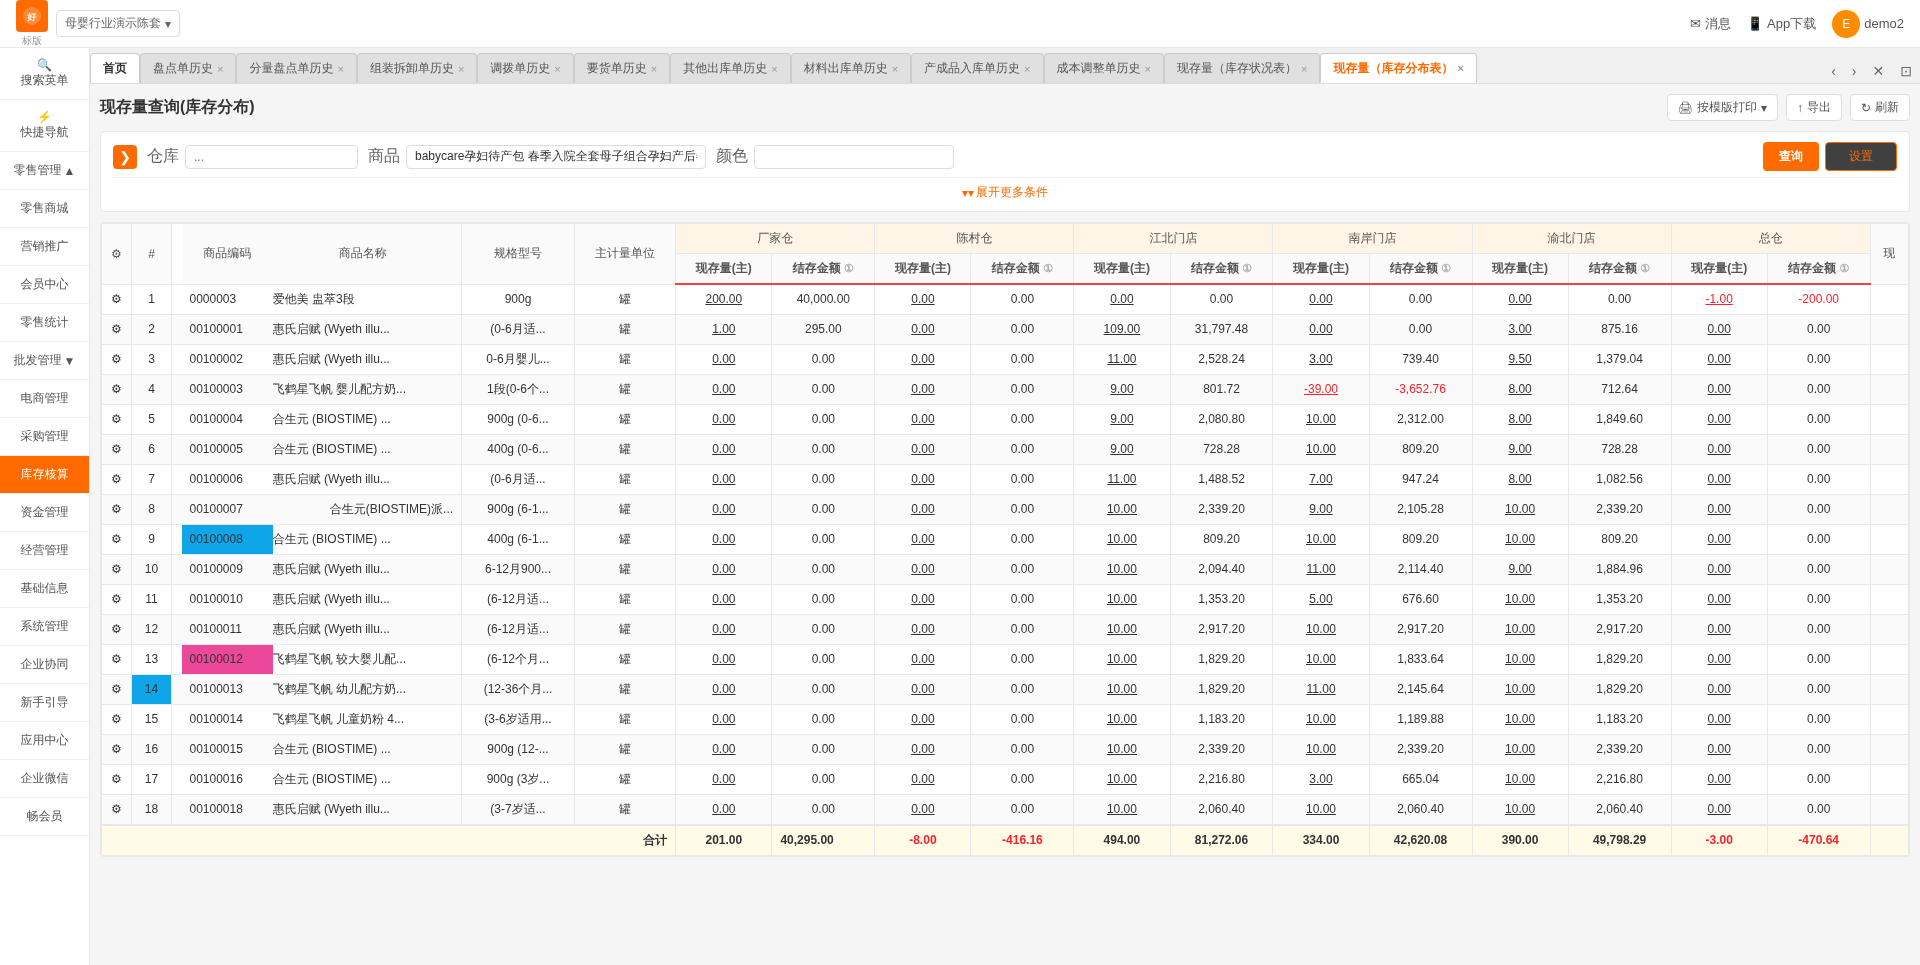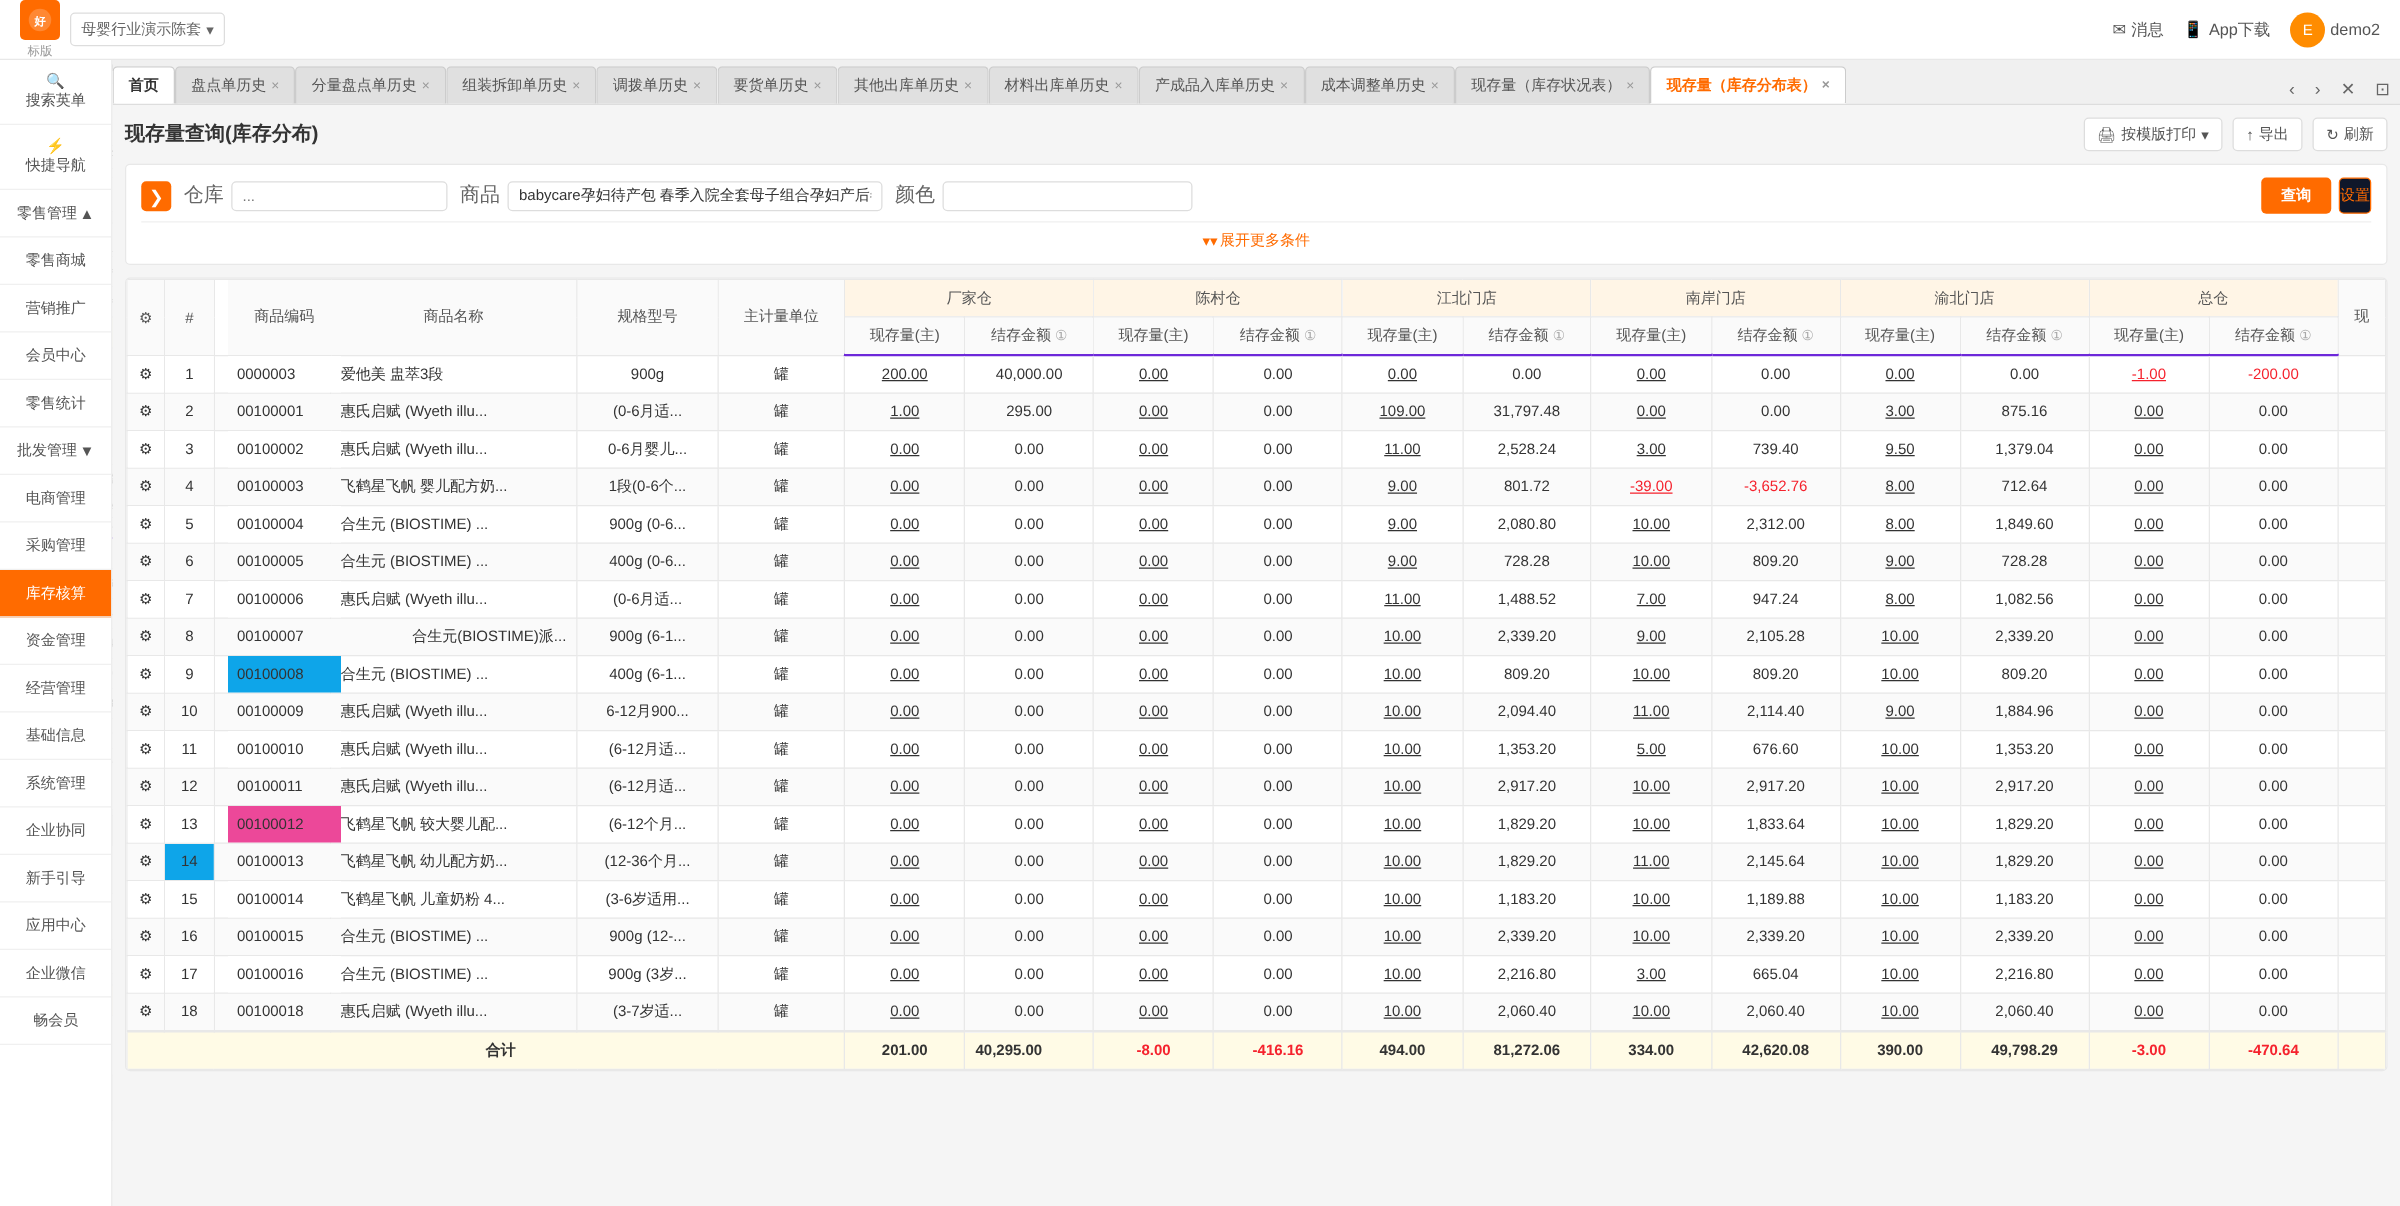--- a/index.html
+++ b/index.html
@@ -151,43 +151,43 @@
       padding: 5px 16px;
       background: #ff6b00;
       color: #fff;
       border: none;
       border-radius: 4px;
       cursor: pointer;
       font-size: 12px;
       font-weight: bold;
     }
     .btn-setting {
-      padding: 5px 0;
-      background: #0f172a;
+      padding: 5px 23px;
+      background: #404040;
       color: #ff6b00;
       border: 1px solid #ff6b00;
       border-radius: 4px;
       cursor: pointer;
       font-size: 12px;
     }
     .filter-divider { width: 100%; height: 1px; background: #f0f0f0; margin: 6px 0; }
     .expand-more { display: flex; justify-content: center; }
 
     
     .table-container {
       background: #fff;
       border: 1px solid #e8e8e8;
       border-radius: 4px;
       overflow: auto;
       max-height: calc(100vh - 250px);
     }
     table { border-collapse: collapse; width: 100%; font-size: 12px; }
     thead { position: sticky; top: 0; z-index: 10; }
     thead tr:first-child th { background: #fafafa; border-bottom: 1px solid #e8e8e8; font-weight: normal; color: #555; }
-    thead tr:nth-child(2) th { background: #fafafa; border-bottom: 2px solid #6d28d9; font-weight: normal; color: #555; }
+    thead tr:nth-child(2) th { background: #fafafa; border-bottom: 2px solid #ef4444; font-weight: bold; color: #555; }
     th, td { padding: 6px 8px; border: 1px solid #e8e8e8; text-align: center; white-space: nowrap; }
     td:nth-child(3) { text-align: left; max-width: 150px; overflow: hidden; text-overflow: ellipsis; }
     tbody tr:nth-child(even) { background: #fafafa; }
     .footer-row { background: #fffbe6 !important; font-weight: bold; border-top: 2px solid #e8e8e8; }
     .text-red { color: #f5222d; }
     .text-underline { text-decoration: underline; cursor: pointer; }
     .col-gear { width: 30px; }
     .info-icon { color: #aaa; cursor: pointer; font-size: 11px; }
     .header-main { background: #fff5e6 !important; }
     th.group-header { border-bottom: none; }
@@ -814,21 +814,21 @@
     <td class="">2,060.40</td>
     <td class="text-underline">10.00</td>
     <td>2,060.40</td>
     <td class="text-underline">0.00</td>
     <td class="">0.00</td>
     <td></td>
   </tr>
         </tbody>
       <tfoot>
         <tr class="footer-row">
-          <td colspan="6" style="text-align:center;padding-left:32px;">合计</td>
+          <td colspan="6" style="text-align:right;padding-left:32px;">合计</td>
           <td>201.00</td>
           <td>40,295.00</td>
           <td class="text-red">-8.00</td>
           <td class="text-red">-416.16</td>
           <td>494.00</td>
           <td>81,272.06</td>
           <td>334.00</td>
           <td>42,620.08</td>
           <td>390.00</td>
           <td>49,798.29</td>

